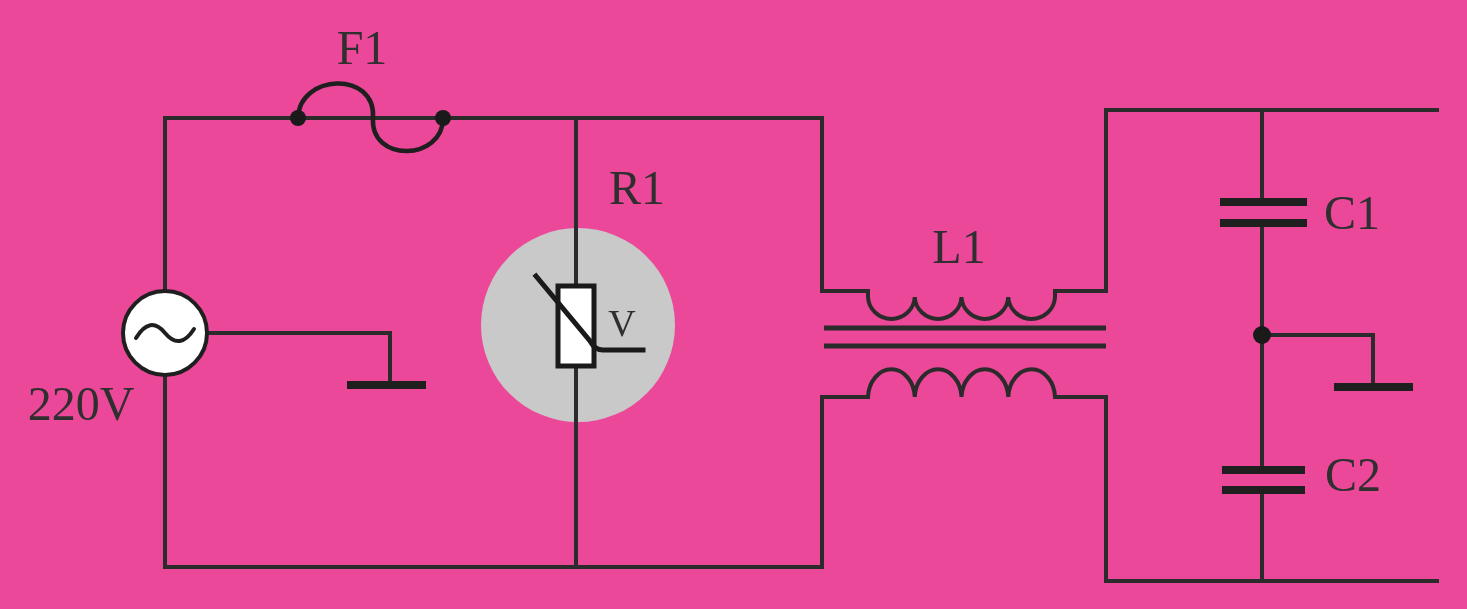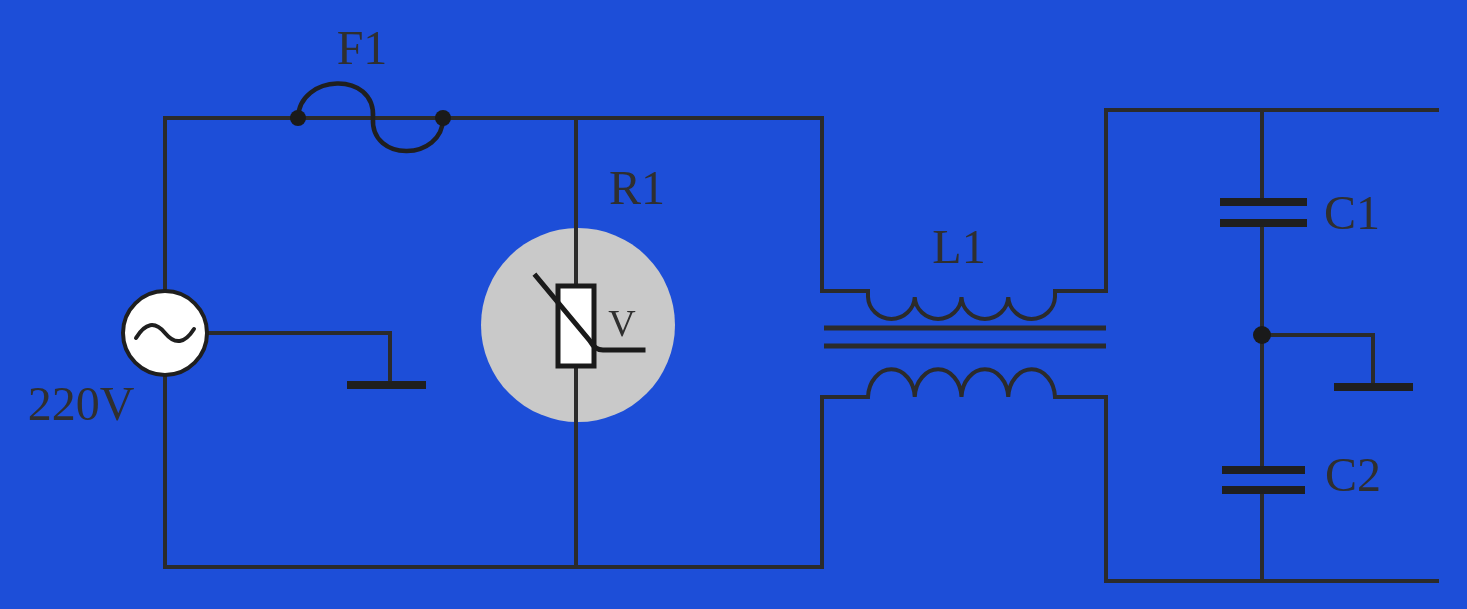--- a/index.html
+++ b/index.html
@@ -1,20 +1,20 @@
 <!DOCTYPE html>
 <html><head>
 <meta charset="utf-8">
 <style>
   html, body { margin: 0; padding: 0; background: #ffffff; }
   .stage {
     position: relative;
     width: 1467px;
     height: 609px;
-    background: #1d4ed8;
+    background: #ec4899;
     overflow: hidden;
   }
   svg { display: block; }
   .wire {
     stroke: #2b2b2b;
     stroke-width: 4;
     fill: none;
     stroke-linecap: square;
     stroke-linejoin: miter;
   }

